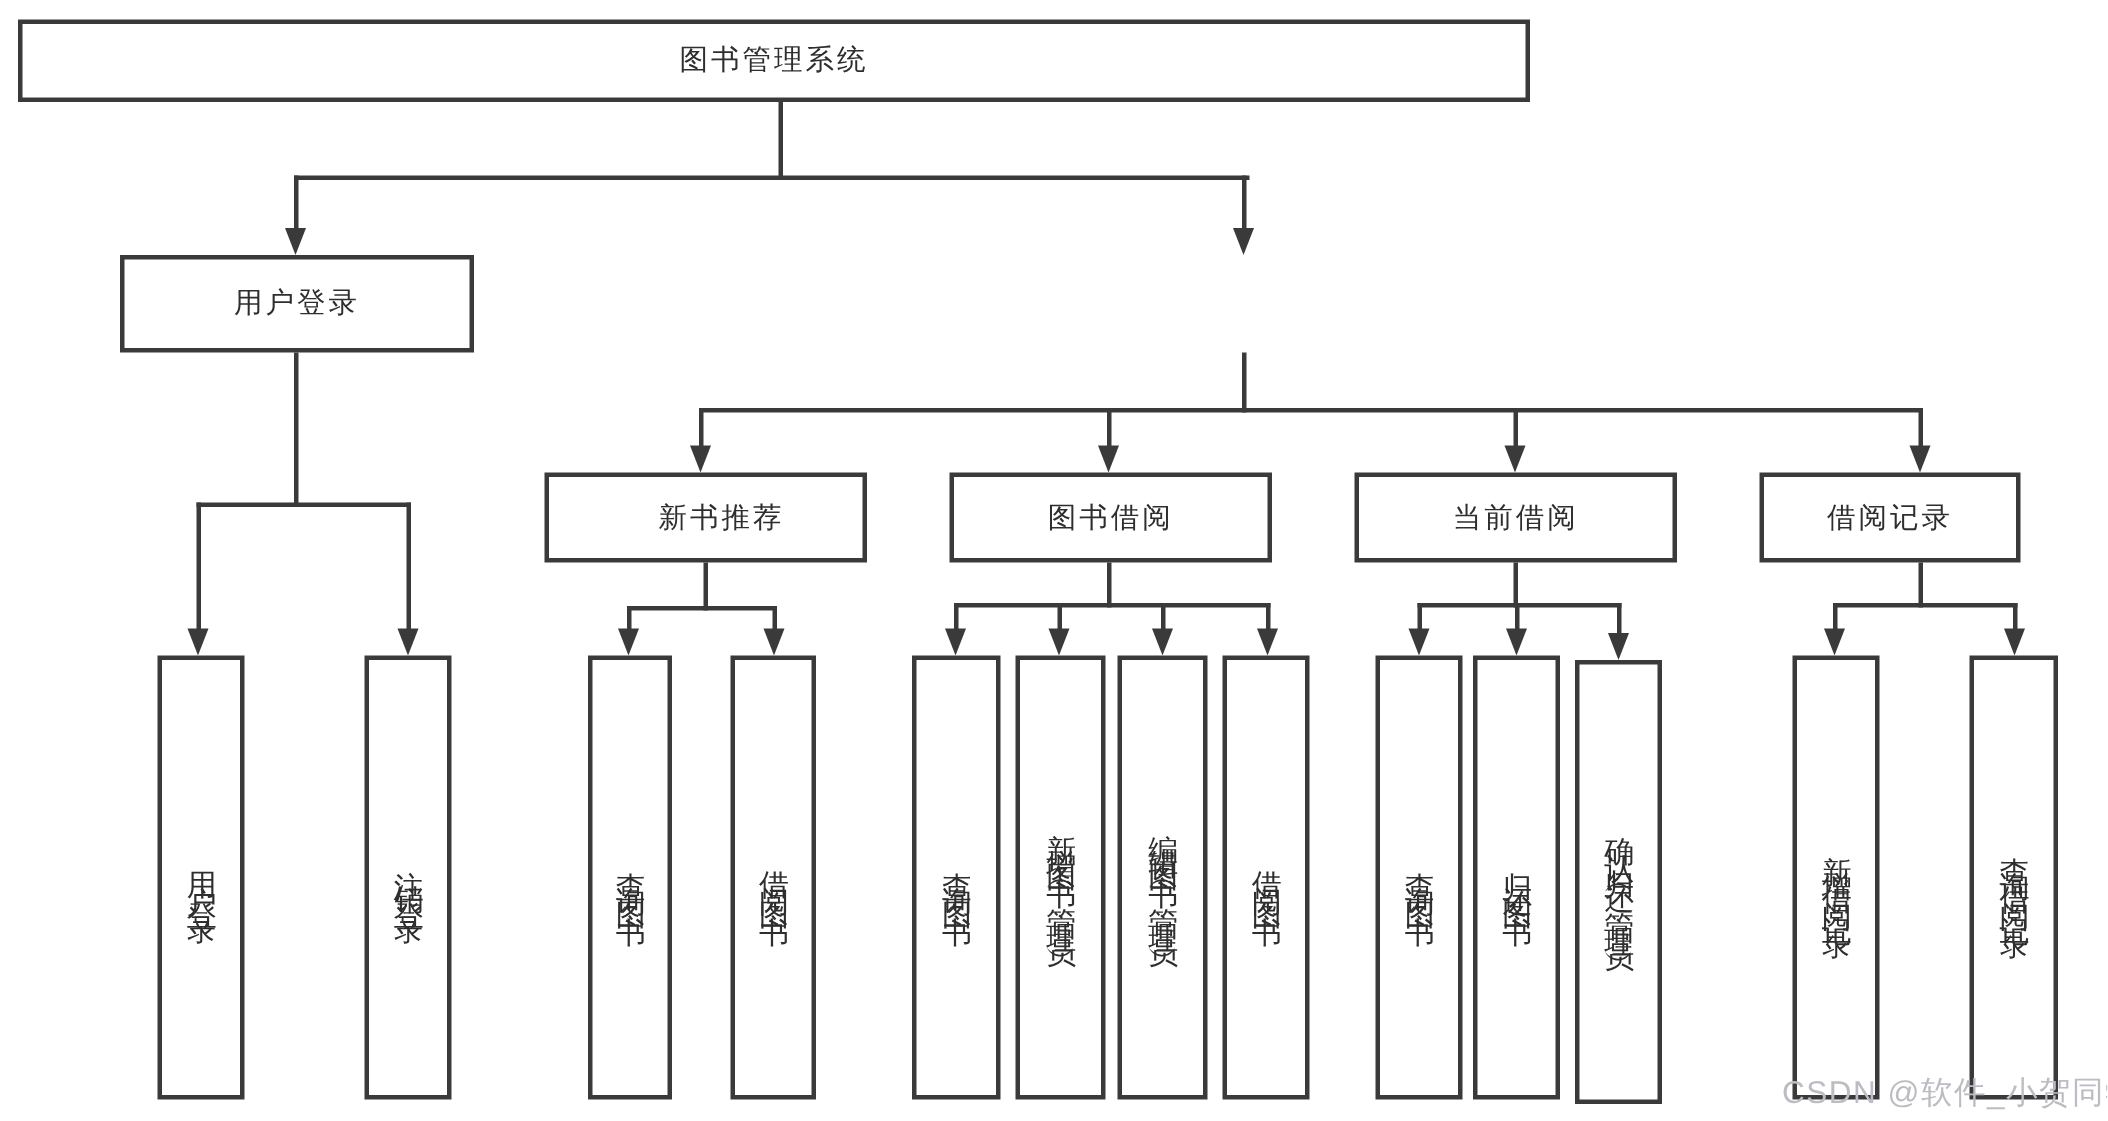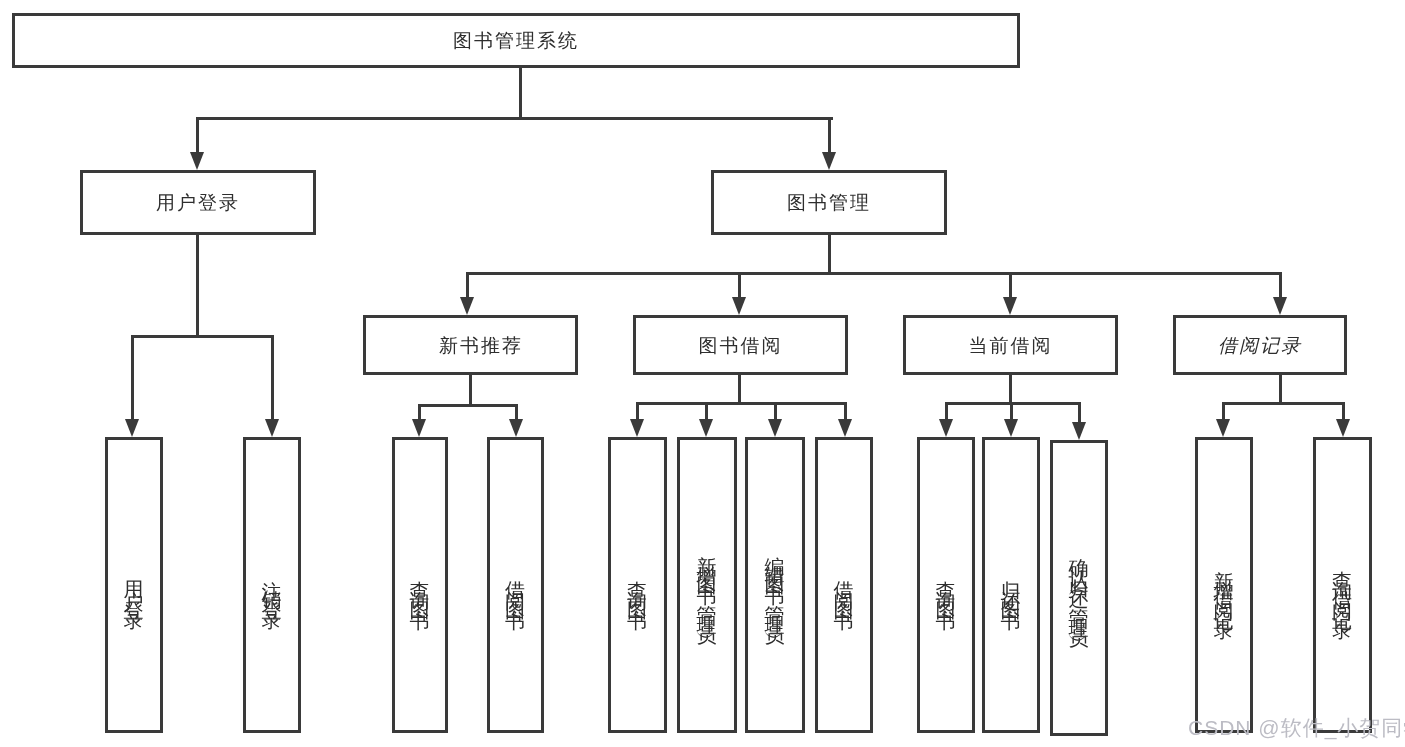--- a/index.html
+++ b/index.html
@@ -75,23 +75,20 @@
   <div class="ln" style="left:519px;top:66px;width:3px;height:53px;"></div>
   <div class="ln" style="left:196px;top:117px;width:637px;height:3px;"></div>
   <div class="ln" style="left:196px;top:117px;width:3px;height:39px;"></div>
   <div class="ah" style="left:190px;top:152px;"></div>
   <div class="ln" style="left:828px;top:117px;width:3px;height:39px;"></div>
   <div class="ah" style="left:822px;top:152px;"></div>
 
   <div class="box h" style="left:80px;top:170px;width:236px;height:65px;">
     <span>用户登录</span>
   </div>
-  <div class="box h" style="left:711px;top:170px;width:236px;height:65px;">
-    <span>图书管理</span>
-  </div>
 
   <div class="ln" style="left:196px;top:235px;width:3px;height:103px;"></div>
   <div class="ln" style="left:131px;top:335px;width:143px;height:3px;"></div>
   <div class="ln" style="left:131px;top:335px;width:3px;height:87px;"></div>
   <div class="ah" style="left:125px;top:419px;"></div>
   <div class="ln" style="left:271px;top:335px;width:3px;height:87px;"></div>
   <div class="ah" style="left:265px;top:419px;"></div>
 
   <div class="ln" style="left:828px;top:235px;width:3px;height:40px;"></div>
   <div class="ln" style="left:466px;top:272px;width:816px;height:3px;"></div>
@@ -106,21 +103,21 @@
 
   <div class="box h" style="left:363px;top:315px;width:215px;height:60px;padding-left:21px;">
     <span>新书推荐</span>
   </div>
   <div class="box h" style="left:903px;top:315px;width:215px;height:60px;">
     <span>当前借阅</span>
   </div>
   <div class="box h" style="left:633px;top:315px;width:215px;height:60px;">
     <span>图书借阅</span>
   </div>
-  <div class="box h" style="left:1173px;top:315px;width:174px;height:60px;font-style:italic;">
+  <div class="box h" style="left:1173px;top:315px;width:174px;height:60px;">
     <span>借阅记录</span>
   </div>
 
   <div class="ln" style="left:469px;top:375px;width:3px;height:32px;"></div>
   <div class="ln" style="left:418px;top:404px;width:100px;height:3px;"></div>
   <div class="ln" style="left:418px;top:404px;width:3px;height:18px;"></div>
   <div class="ah" style="left:412px;top:419px;"></div>
   <div class="ln" style="left:515px;top:404px;width:3px;height:18px;"></div>
   <div class="ah" style="left:509px;top:419px;"></div>
 

